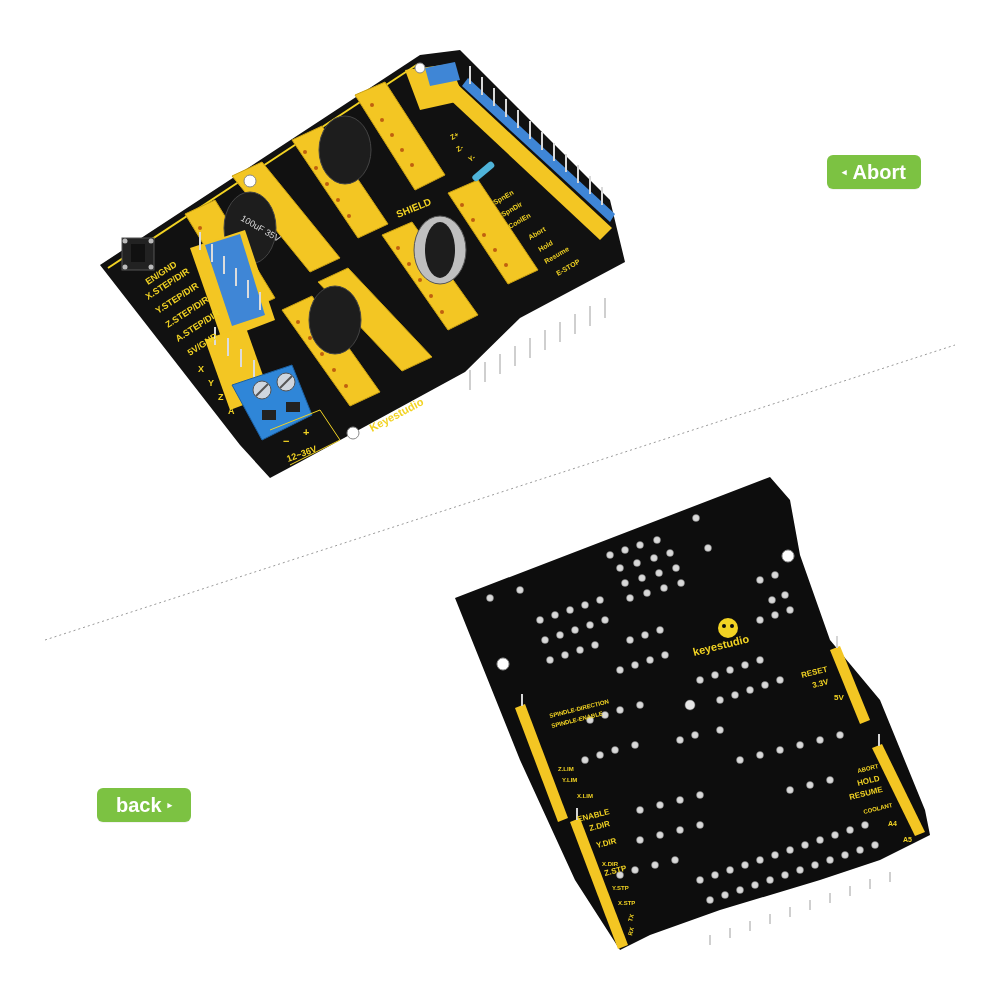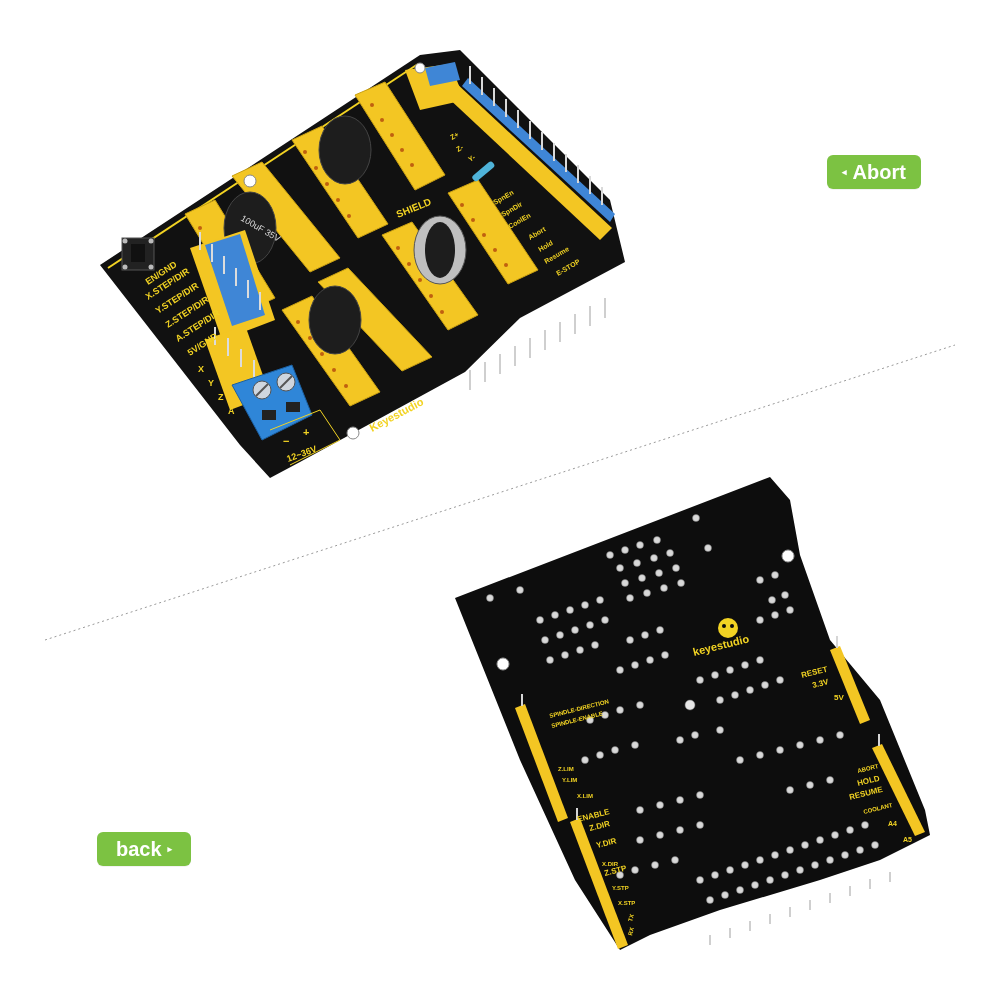--- a/index.html
+++ b/index.html
@@ -6,21 +6,21 @@
   body { width:1000px; height:1000px; position:relative; overflow:hidden; font-family:"Liberation Sans", sans-serif; }
   .scene { position:absolute; left:0; top:0; width:1000px; height:1000px; }
   .tag {
     position:absolute; background:#7cc242; color:#fff; border-radius:6px;
     font-family:"Liberation Sans", sans-serif; font-weight:bold; font-size:20px;
     display:flex; align-items:center; justify-content:center; gap:6px;
     box-shadow: 0 1px 0 rgba(0,0,0,0.05);
   }
   .tag .arrow { font-size:9px; line-height:1; }
   #tag-front { left:827px; top:155px; width:94px; height:34px; }
-  #tag-back { left:97px; top:832px; width:94px; height:34px; }
+  #tag-back { left:97px; top:788px; width:94px; height:34px; }
   svg text { font-family:"Liberation Sans", sans-serif; }
 </style>
 </head>
 <body>
 
 <div class="scene">
 
   <svg width="1000" height="1000" style="position:absolute;left:0;top:0;">
     <line x1="45" y1="640" x2="955" y2="345" stroke="#9a9a9a" stroke-width="1" stroke-dasharray="2,3"></line>
   </svg>

